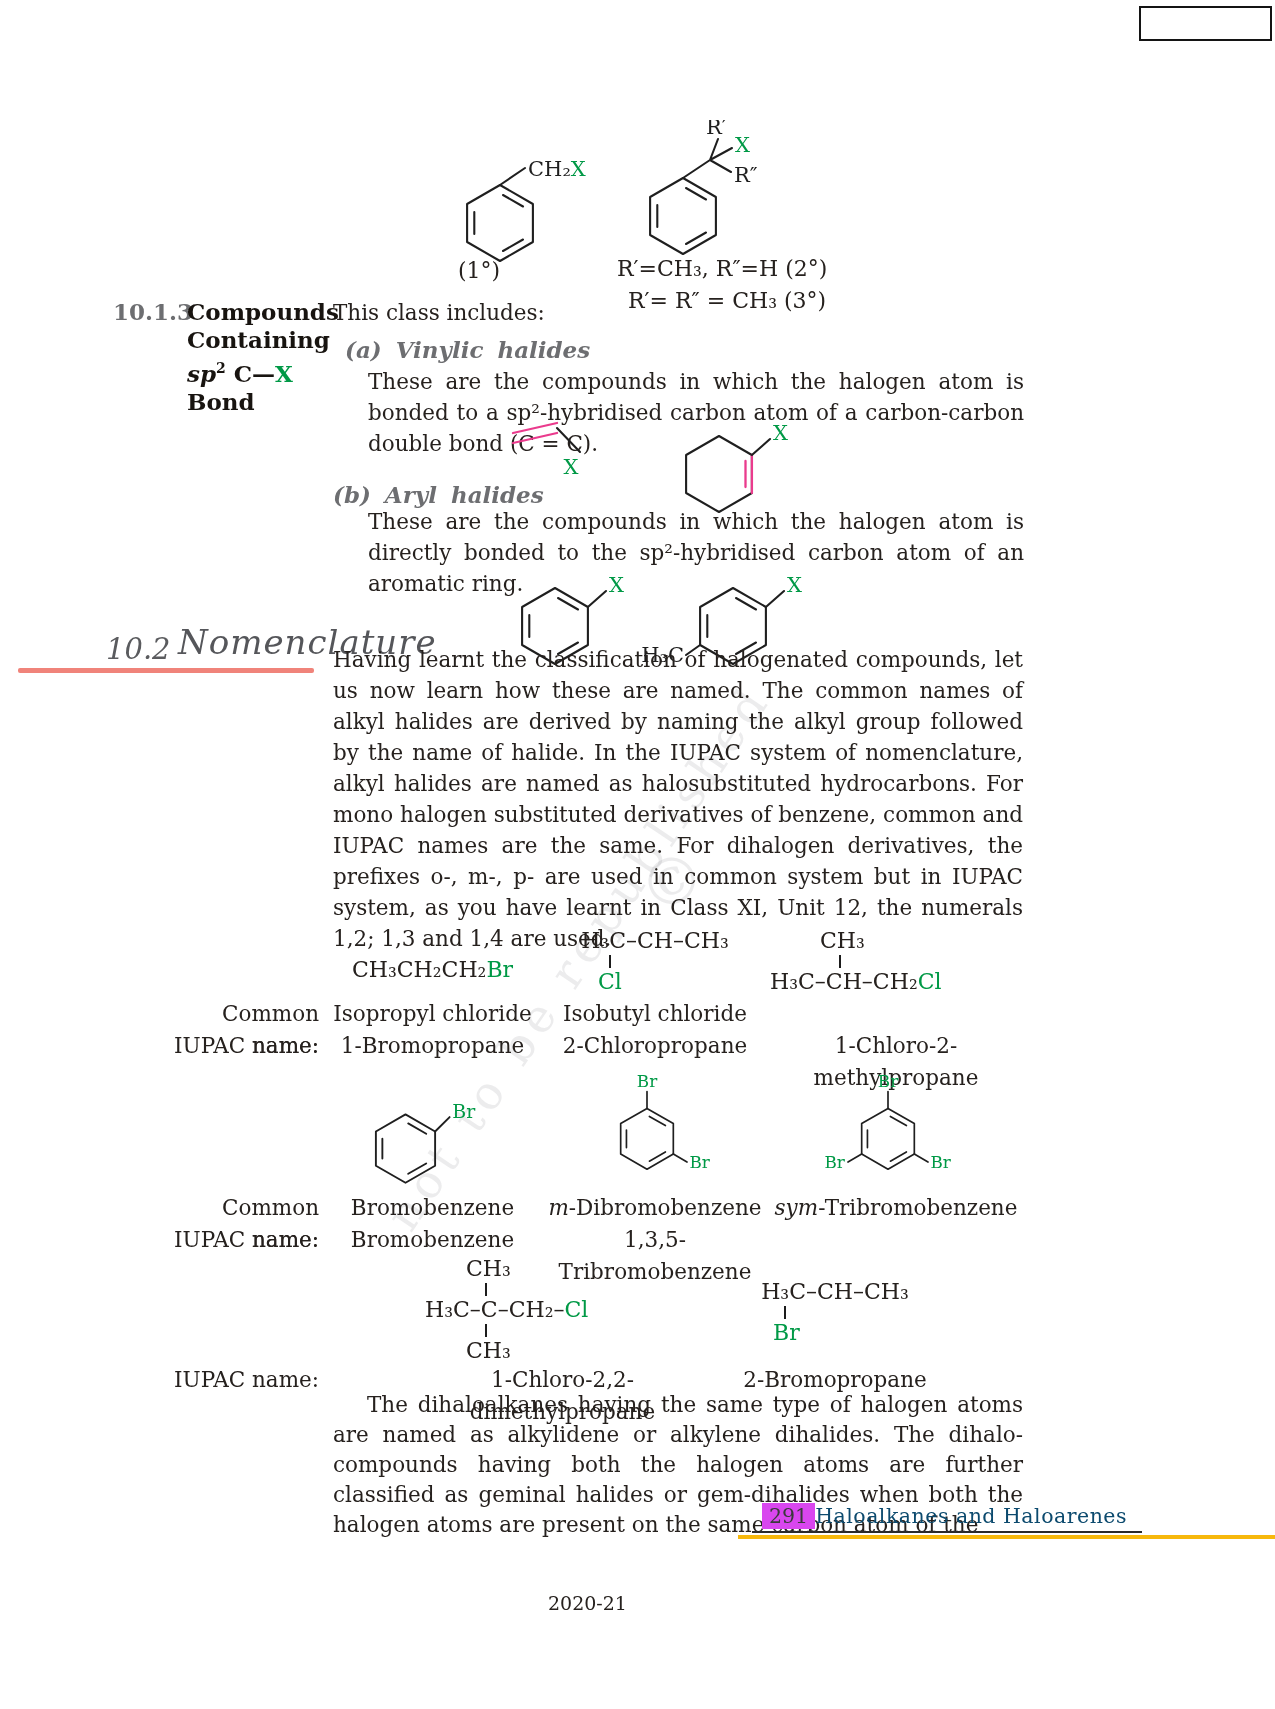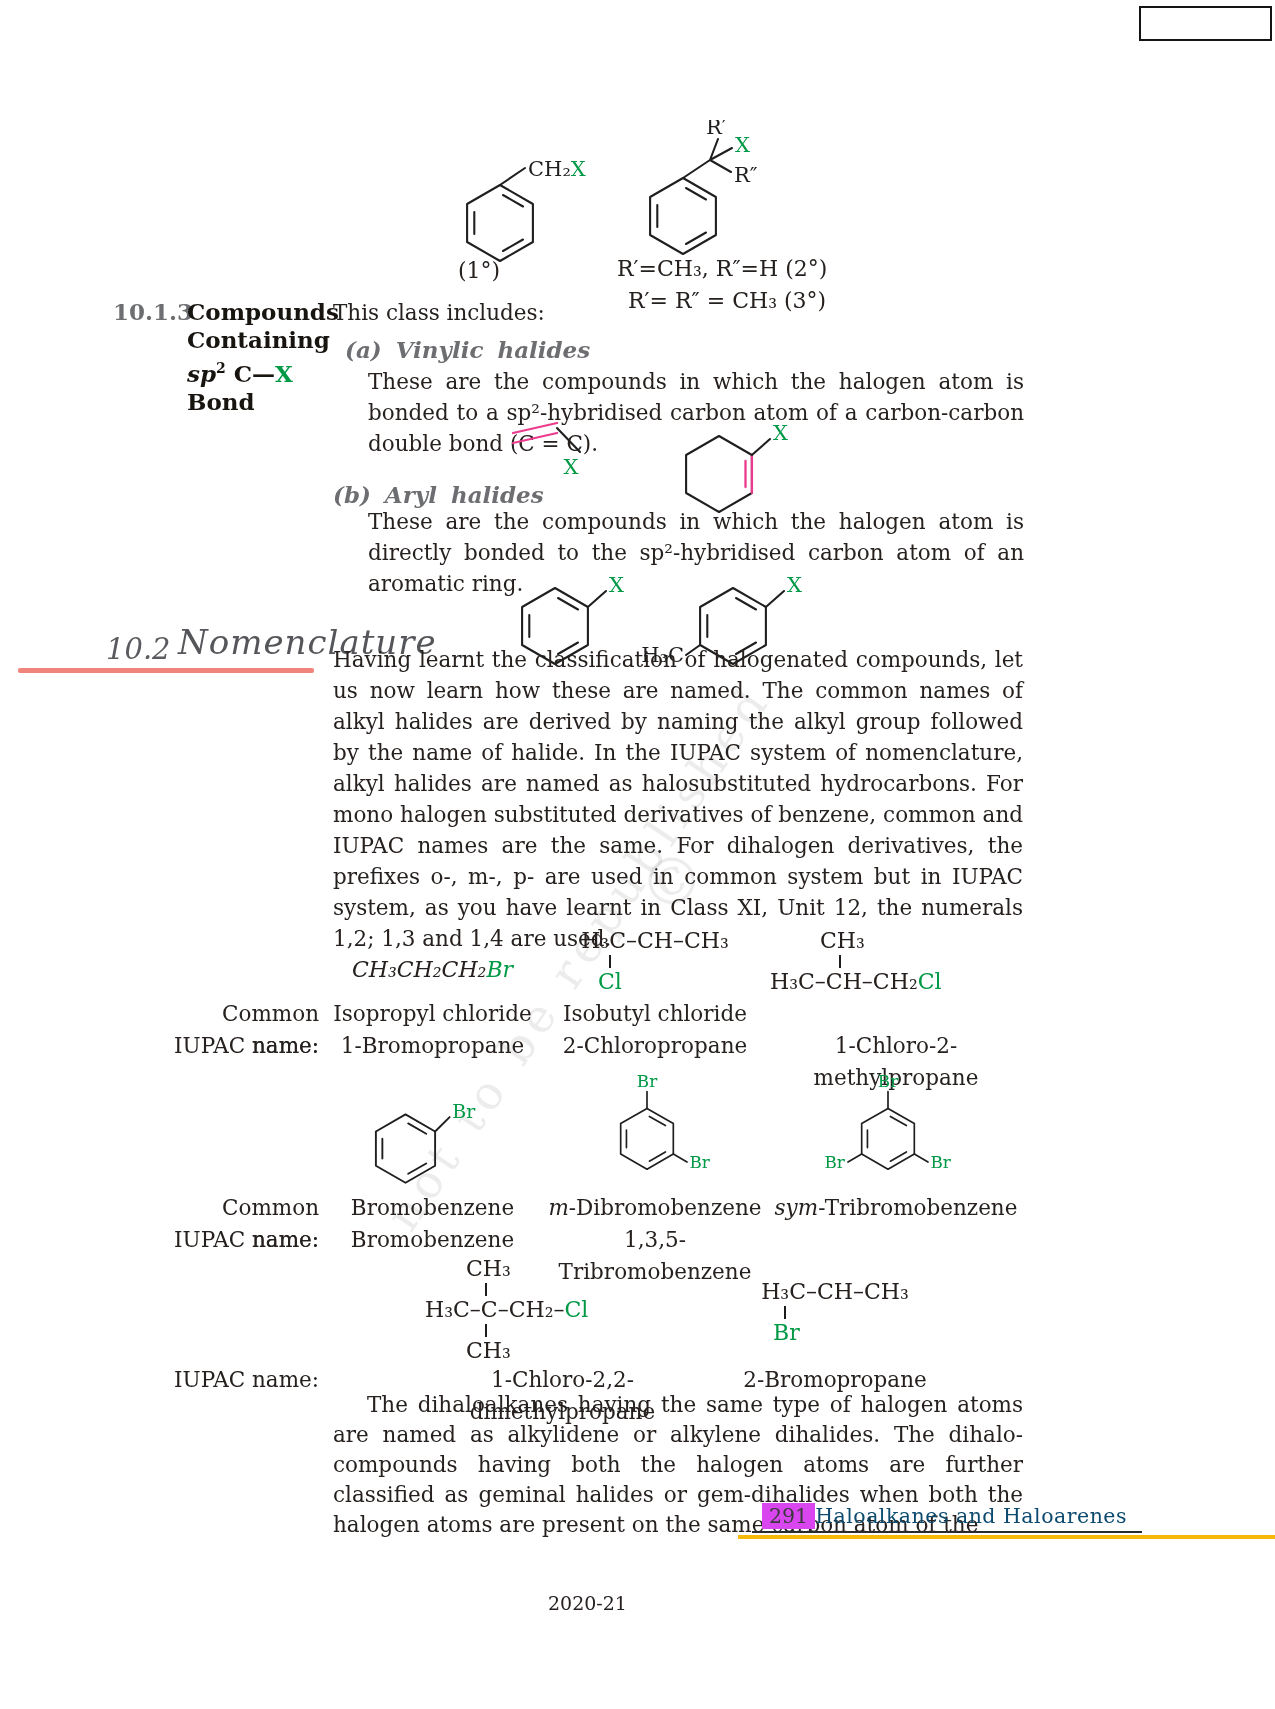--- a/index.html
+++ b/index.html
@@ -127,21 +127,21 @@
     <text x="56" y="104" text-anchor="end">H₃C</text>
   </svg>
 
   <div class="abs h102num">10.2</div>
   <div class="abs h102ttl">Nomenclature</div>
   <div class="abs underline102"></div>
   <div class="abs bodypara" style="left:333px;top:644px;width:690px;">Having learnt the classification of halogenated compounds, let us now learn how these are named. The common names of alkyl halides are derived by naming the alkyl group followed by the name of halide. In the IUPAC system of nomenclature, alkyl halides are named as halosubstituted hydrocarbons. For mono halogen substituted derivatives of benzene, common and IUPAC names are the same. For dihalogen derivatives, the prefixes o-, m-, p- are used in common system but in IUPAC system, as you have learnt in Class XI, Unit 12, the numerals 1,2; 1,3 and 1,4 are used.</div>
 
   <div class="abs exgrid" style="top:922px;height:72px;">
     <div class="cell"></div>
-    <div class="cell formula" style="padding-bottom:12px;font-style:italic;">
+    <div class="cell formula" style="padding-bottom:12px;">
       <div><span>CH₃CH₂CH₂</span><span class="green">Br</span></div>
     </div>
     <div class="cell formula">
       <div style="align-self:center">H₃C–CH–CH₃</div>
       <div style="align-self:flex-start;margin-left:69px;" class="vb"></div>
       <div style="align-self:flex-start;margin-left:58px;" class="green">Cl</div>
     </div>
     <div class="cell formula">
       <div style="align-self:flex-start;margin-left:50px;">CH₃</div>
       <div style="align-self:flex-start;margin-left:69px;" class="vb"></div>

